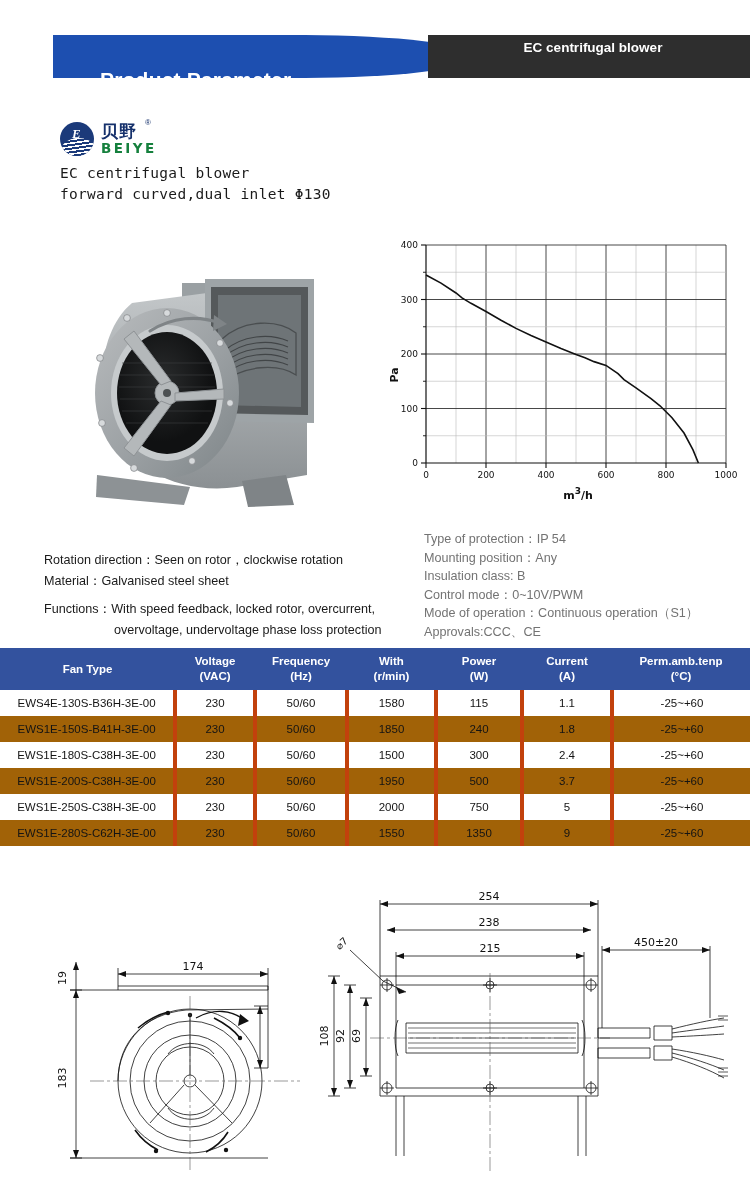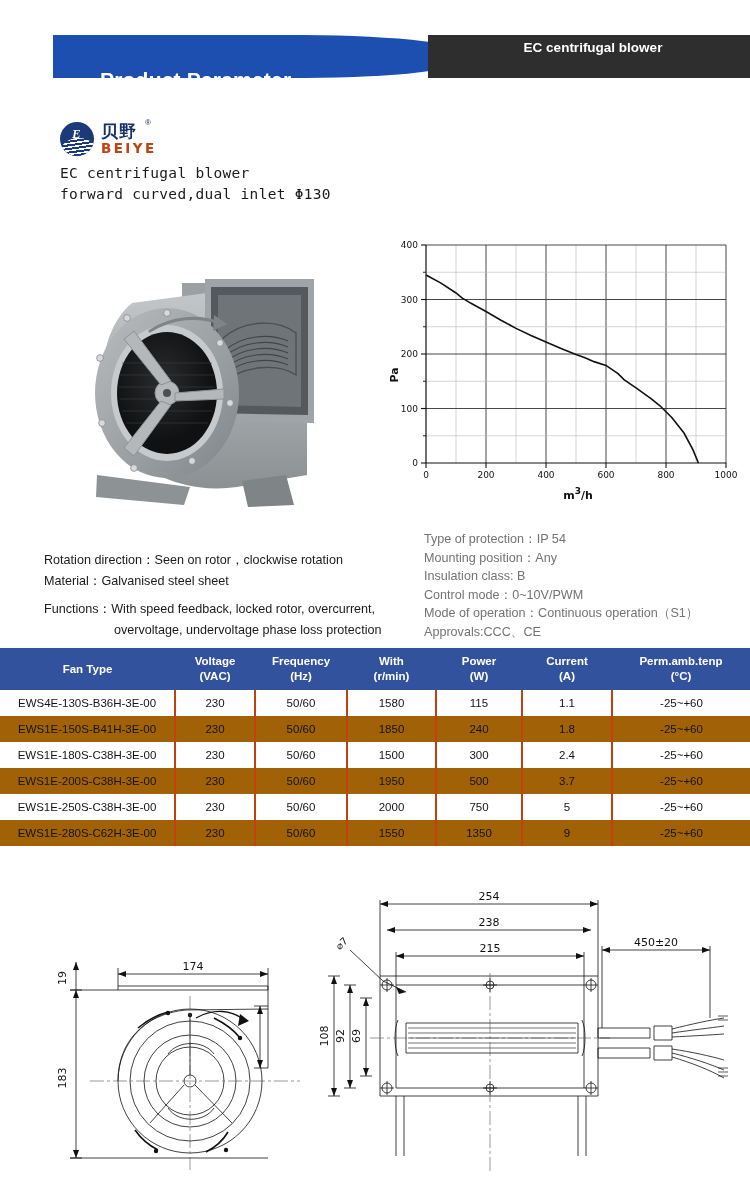--- a/index.html
+++ b/index.html
@@ -65,21 +65,21 @@
   .logo-cn {
     font-family: "DejaVu Sans", sans-serif;
     font-size: 17px; font-weight: bold; color: #15306b;
     line-height: 18px; letter-spacing: 1px;
   }
   .logo-reg {
     position: absolute; left: 44px; top: -4px;
     font-size: 8px; color: #15306b;
   }
   .logo-en {
-    font-size: 13.5px; font-weight: bold; color: #c2410c;
+    font-size: 13.5px; font-weight: bold; color: #15803d;
     letter-spacing: 2.4px; line-height: 15px; margin-top: 1px;
     font-family: "DejaVu Sans", sans-serif;
   }
   .prod-name {
     margin-top: 7px;
     font-family: "DejaVu Sans Mono", monospace;
     font-size: 14.5px; color: #1a1a1a; line-height: 21px;
     letter-spacing: .3px;
   }
 
@@ -110,21 +110,21 @@
   }
   .tbl thead th {
     background: #33529e; color: #ffffff;
     font-size: 11.5px; font-weight: bold;
     padding: 6px 2px; line-height: 15px;
     border: none; vertical-align: middle;
   }
   .tbl thead th span { display: block; }
   .tbl tbody td {
     text-align: center; padding: 6px 2px; height: 26px;
-    border-left: 2px solid #c2410c;
+    border-left: 4px solid #c2410c;
     font-size: 11.5px;
   }
   .tbl tbody td:first-child { border-left: none; text-align: center; margin-left: 48px; }
   .tbl tbody tr.odd  td { background: #ffffff; }
   .tbl tbody tr.even td { background: #a16207; }
   .tbl .c-type { width: 175px; }
   .tbl .c-v  { width: 80px; }
   .tbl .c-f  { width: 92px; }
   .tbl .c-s  { width: 89px; }
   .tbl .c-p  { width: 86px; }

